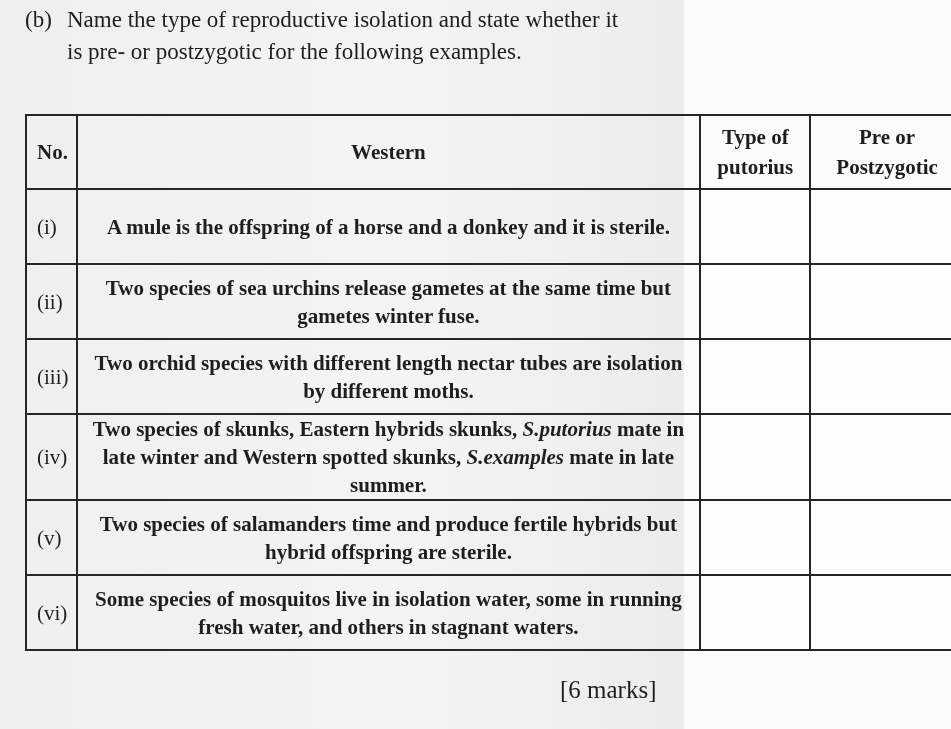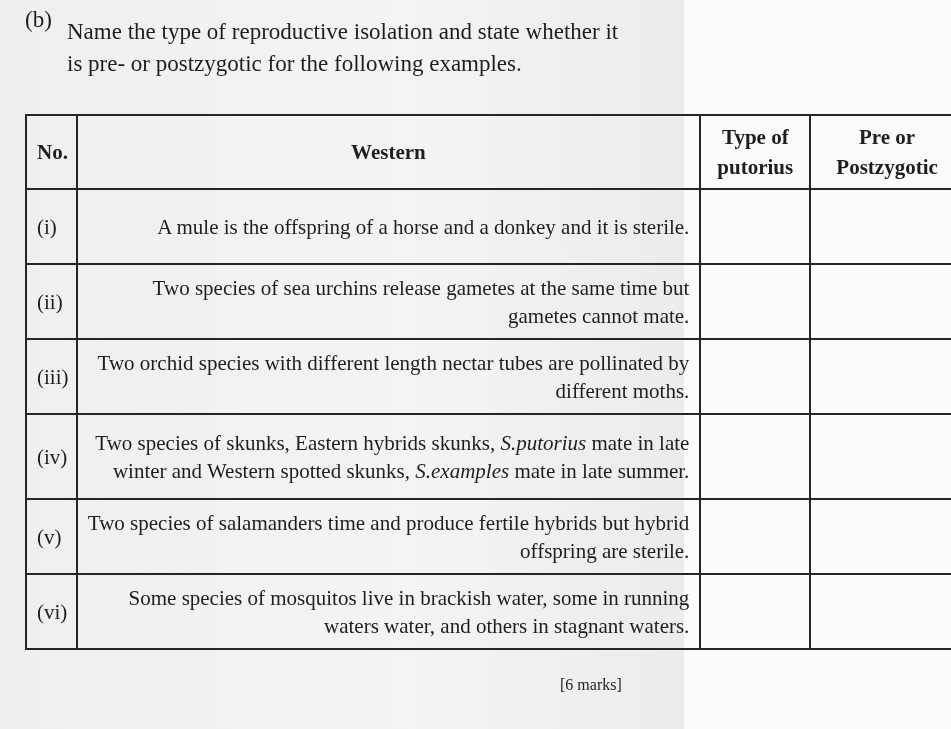--- a/index.html
+++ b/index.html
@@ -15,45 +15,45 @@
   }
   .page-right {
     position:absolute; left:684px; top:0; width:267px; height:729px;
     background:#fbfbfb;
   }
   .question {
     position:absolute; left:25px; top:4px; width:620px;
     font-size:23px; line-height:32px;
   }
   .q-label { position:absolute; left:0; top:0; }
-  .q-text { position:absolute; left:42px; top:12px; width:560px; }
+  .q-text { position:absolute; left:42px; top:0; width:560px; }
   table.iso {
     position:absolute; left:25px; top:114px;
     border-collapse:collapse; table-layout:fixed;
     width:940px;
     font-size:21px; line-height:28px;
     background:transparent;
   }
   table.iso td, table.iso th {
     border:2px solid #262626; padding:0 10px; vertical-align:middle;
   }
   table.iso th { font-weight:bold; text-align:center; line-height:30px; }
   .col-no { width:46px; }
   .col-ex { width:568px; }
   .col-type { width:100px; }
   .col-pre { width:140px; }
   td.no { padding-left:8px; text-align:left; }
-  td.ex { text-align:right; }
+  td.ex { text-align:center;font-weight:bold; }
   td.blank { background:rgba(255,255,255,0.35); }
   .hdr-row { height:74px; }
   .r2 { height:75px; }
   .r3 { height:85px; }
   i.sp { font-style:italic; }
   .marks {
-    position:absolute; left:560px; top:676px; font-size:16px;text-align:center;
+    position:absolute; left:560px; top:676px; font-size:25px;text-align:center;
   }
 </style>
 </head>
 <body>
 
 <div class="page-left"></div>
 <div class="page-right"></div>
 
 <div class="question">
   <span class="q-label">(b)</span>
@@ -75,44 +75,44 @@
     <th>Pre or Postzygotic</th>
   </tr>
   <tr class="r2">
     <td class="no">(i)</td>
     <td class="ex">A mule is the offspring of a horse and a donkey and it is sterile.</td>
     <td class="blank"></td>
     <td class="blank"></td>
   </tr>
   <tr class="r2">
     <td class="no">(ii)</td>
-    <td class="ex">Two species of sea urchins release gametes at the same time but gametes cannot mate.</td>
+    <td class="ex">Two species of sea urchins release gametes at the same time but gametes winter fuse.</td>
     <td class="blank"></td>
     <td class="blank"></td>
   </tr>
   <tr class="r2">
     <td class="no">(iii)</td>
-    <td class="ex">Two orchid species with different length nectar tubes are pollinated by different moths.</td>
+    <td class="ex">Two orchid species with different length nectar tubes are isolation by different moths.</td>
     <td class="blank"></td>
     <td class="blank"></td>
   </tr>
   <tr class="r3">
     <td class="no">(iv)</td>
     <td class="ex"><span>Two species of skunks, Eastern hybrids skunks, </span><i class="sp">S.putorius</i><span> mate in late winter and Western spotted skunks, </span><i class="sp">S.examples</i><span> mate in late summer.</span></td>
     <td class="blank"></td>
     <td class="blank"></td>
   </tr>
   <tr class="r2">
     <td class="no">(v)</td>
     <td class="ex">Two species of salamanders time and produce fertile hybrids but hybrid offspring are sterile.</td>
     <td class="blank"></td>
     <td class="blank"></td>
   </tr>
   <tr class="r2">
     <td class="no">(vi)</td>
-    <td class="ex">Some species of mosquitos live in brackish water, some in running waters water, and others in stagnant waters.</td>
+    <td class="ex">Some species of mosquitos live in isolation water, some in running fresh water, and others in stagnant waters.</td>
     <td class="blank"></td>
     <td class="blank"></td>
   </tr>
 </tbody>
   </table>
 
 <div class="marks">[6 marks]</div>
 
 </body></html>

